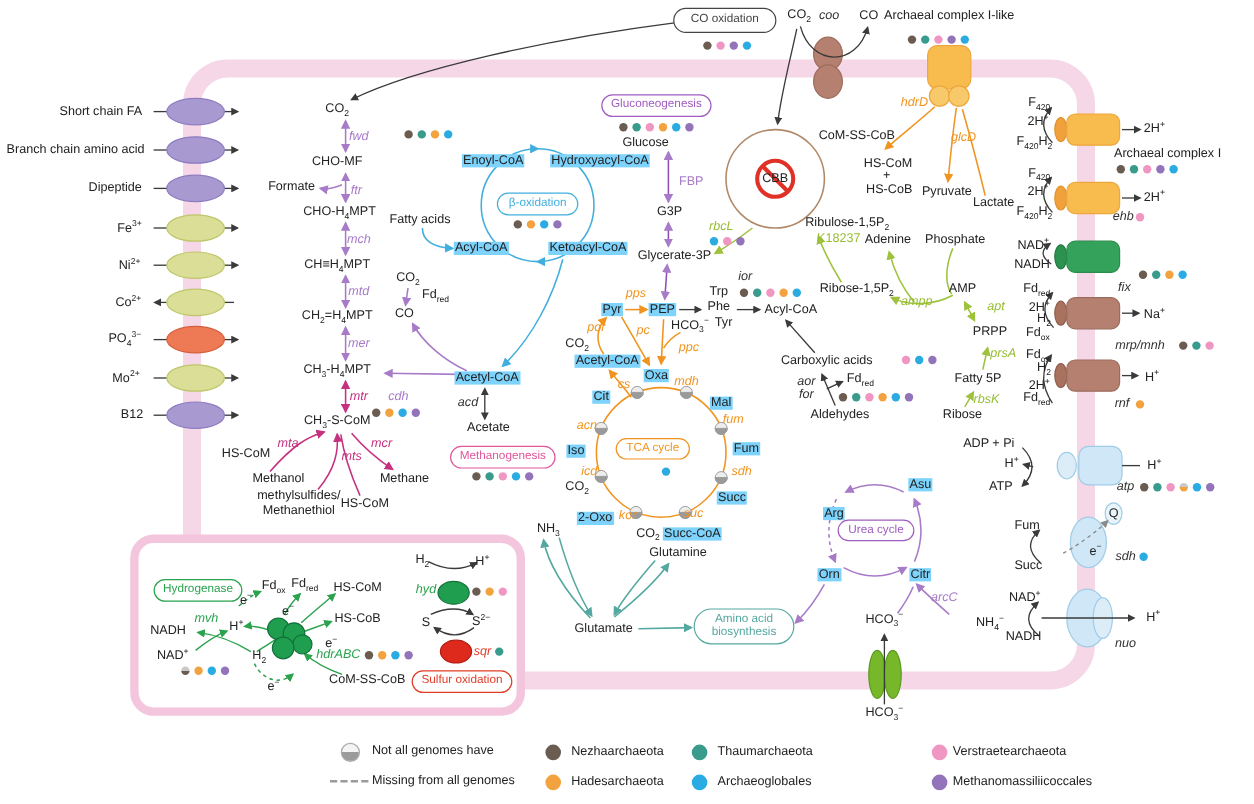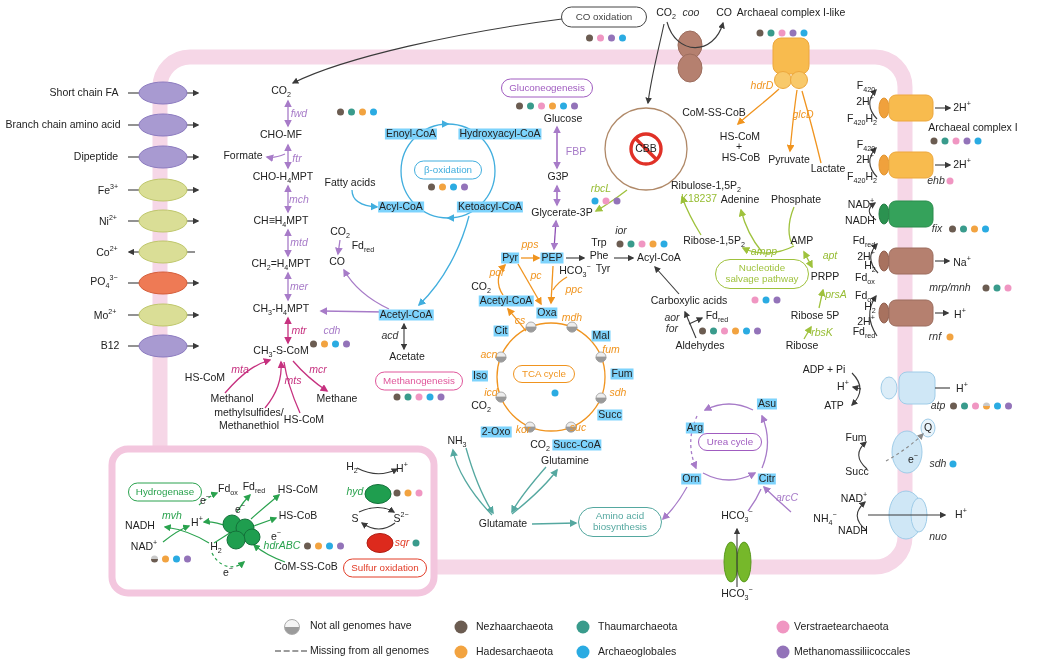--- a/index.html
+++ b/index.html
@@ -336,21 +336,21 @@
     <div class="lbl" style="left: 337px; top: 262px;">CO</div>
     <div class="lbl P" style="left: 332px; top: 331px;">cdh</div>
     <div class="lbl bg" style="left: 406px; top: 315px;">Acetyl-CoA</div>
     <div class="lbl it" style="left: 390px; top: 336px;">acd</div>
     <div class="lbl" style="left: 407px; top: 357px;">Acetate</div>
     <div class="lbl bg" style="left: 411px; top: 134px;">Enoyl-CoA</div>
     <div class="lbl bg" style="left: 500px; top: 134px;">Hydroxyacyl-CoA</div>
     <div class="lbl" style="left: 350px; top: 183px;">Fatty acids</div>
     <div class="lbl bg" style="left: 401px; top: 207px;">Acyl-CoA</div>
     <div class="lbl bg" style="left: 490px; top: 207px;">Ketoacyl-CoA</div>
-    <div class="lbl" style="left: 563px; top: 119px; text-align: right;">Glucose</div>
+    <div class="lbl" style="left: 538px; top: 119px; text-align: right;">Glucose</div>
     <div class="lbl tP" style="left: 576px; top: 152px;">FBP</div>
     <div class="lbl" style="left: 558px; top: 177px;">G3P</div>
     <div class="lbl" style="left: 562px; top: 213px;">Glycerate-3P</div>
     <div class="lbl bg" style="left: 510px; top: 258px;">Pyr</div>
     <div class="lbl O" style="left: 530px; top: 245px;">pps</div>
     <div class="lbl bg" style="left: 552px; top: 258px;">PEP</div>
     <div class="lbl" style="left: 599px; top: 243px;">Trp</div>
     <div class="lbl" style="left: 599px; top: 256px;">Phe</div>
     <div class="lbl" style="left: 603px; top: 269px;">Tyr</div>
     <div class="lbl it" style="left: 621px; top: 231px;">ior</div>
@@ -396,21 +396,21 @@
     <div class="lbl" style="left: 714px; top: 242px;">Ribose-1,5P<sub>2</sub></div>
     <div class="lbl G" style="left: 764px; top: 252px;">ampp</div>
     <div class="lbl" style="left: 802px; top: 241px;">AMP</div>
     <div class="lbl G" style="left: 830px; top: 256px;">apt</div>
     <div class="lbl" style="left: 825px; top: 277px;">PRPP</div>
     <div class="lbl G" style="left: 836px; top: 295px;">prsA</div>
     <div class="lbl" style="left: 689px; top: 301px;">Carboxylic acids</div>
     <div class="lbl it" style="left: 672px; top: 318px;">aor</div>
     <div class="lbl it" style="left: 672px; top: 329px;">for</div>
     <div class="lbl" style="left: 717px; top: 317px;">Fd<sub>red</sub></div>
-    <div class="lbl" style="left: 815px; top: 316px;">Ribose 5P</div>
+    <div class="lbl" style="left: 815px; top: 316px;">Fatty 5P</div>
     <div class="lbl G" style="left: 822px; top: 333px;">rbsK</div>
     <div class="lbl" style="left: 700px; top: 346px;">Aldehydes</div>
     <div class="lbl" style="left: 802px; top: 346px;">Ribose</div>
     <div class="lbl" style="left: 457px; top: 442px;">NH<sub>3</sub></div>
     <div class="lbl" style="left: 565px; top: 461px;">Glutamine</div>
     <div class="lbl" style="left: 503px; top: 524px;">Glutamate</div>
     <div class="lbl bg" style="left: 695px; top: 404px; margin-top: 24px;">Arg</div>
     <div class="lbl bg" style="left: 767px; top: 404px;">Asu</div>
     <div class="lbl bg" style="left: 691px; top: 479px;">Orn</div>
     <div class="lbl bg" style="left: 767px; top: 479px;">Citr</div>
@@ -423,21 +423,21 @@
     <div class="lbl" style="left: 862px; top: 120px;">F<sub>420</sub>H<sub>2</sub></div>
     <div class="lbl" style="left: 962px; top: 107px;">2H<sup>+</sup></div>
     <div class="lbl" style="left: 973px; top: 128px;">Archaeal complex I</div>
     <div class="lbl" style="left: 866px; top: 146px;">F<sub>420</sub></div>
     <div class="lbl" style="left: 865px; top: 159px;">2H<sup>+</sup></div>
     <div class="lbl" style="left: 862px; top: 178px;">F<sub>420</sub>H<sub>2</sub></div>
     <div class="lbl" style="left: 962px; top: 164px;">2H<sup>+</sup></div>
     <div class="lbl it" style="left: 936px; top: 181px;">ehb</div>
     <div class="lbl" style="left: 861px; top: 204px;">NAD<sup>+</sup></div>
     <div class="lbl" style="left: 860px; top: 221px;">NADH</div>
-    <div class="lbl it" style="left: 937px; top: 229px;">fix</div>
+    <div class="lbl it" style="left: 937px; top: 240px;">fix</div>
     <div class="lbl" style="left: 864px; top: 242px;">Fd<sub>red</sub></div>
     <div class="lbl" style="left: 866px; top: 256px;">2H<sup>+</sup></div>
     <div class="lbl" style="left: 870px; top: 267px;">H<sub>2</sub></div>
     <div class="lbl" style="left: 865px; top: 279px;">Fd<sub>ox</sub></div>
     <div class="lbl" style="left: 962px; top: 262px;">Na<sup>+</sup></div>
     <div class="lbl it" style="left: 950px; top: 288px;">mrp/mnh</div>
     <div class="lbl" style="left: 865px; top: 297px;">Fd<sub>ox</sub></div>
     <div class="lbl" style="left: 870px; top: 308px;">H<sub>2</sub></div>
     <div class="lbl" style="left: 866px; top: 321px;">2H<sup>+</sup></div>
     <div class="lbl" style="left: 864px; top: 333px;">Fd<sub>red</sub></div>
@@ -484,22 +484,20 @@
     <div class="lbl la" style="left: 476px; top: 652px;">Hadesarchaeota</div>
     <div class="lbl la" style="left: 598px; top: 627px;">Thaumarchaeota</div>
     <div class="lbl la" style="left: 598px; top: 652px;">Archaeoglobales</div>
     <div class="lbl la" style="left: 794px; top: 627px;">Verstraetearchaeota</div>
     <div class="lbl la" style="left: 794px; top: 652px;">Methanomassiliicoccales</div>
     <div class="pill" style="left: 604px; top: 17px; width: 84px; height: 19px; border-color: rgb(68, 68, 68); color: rgb(68, 68, 68); border-radius: 11.5px;">CO oxidation</div>
     <div class="pill" style="left: 547px; top: 88px; width: 90px; height: 17px; border-color: rgb(160, 92, 192); color: rgb(160, 92, 192); border-radius: 10.5px;">Gluconeogenesis</div>
     <div class="pill" style="left: 448px; top: 170px; width: 66px; height: 17px; border-color: rgb(65, 174, 222); color: rgb(65, 174, 222); border-radius: 10.5px;">β-oxidation</div>
     <div class="pill" style="left: 419px; top: 381px; width: 86px; height: 17px; border-color: rgb(224, 86, 155); color: rgb(224, 86, 155); border-radius: 10.5px;">Methanogenesis</div>
     <div class="pill" style="left: 544px; top: 374px; width: 60px; height: 16px; border-color: rgb(240, 148, 31); color: rgb(240, 148, 31); border-radius: 10px;">TCA cycle</div>
-    <div class="pill" style="left: 762px; top: 274px; width: 92px; height: 28px; border-color: rgb(159, 194, 61); color: rgb(159, 194, 61); border-radius: 16px;">Nucleotide
-salvage pathway</div>
     <div class="pill" style="left: 730px; top: 442px; width: 62px; height: 16px; border-color: rgb(160, 92, 192); color: rgb(160, 92, 192); border-radius: 10px;">Urea cycle</div>
     <div class="pill" style="left: 620px; top: 522px; width: 82px; height: 28px; border-color: rgb(85, 168, 160); color: rgb(85, 168, 160); border-radius: 16px;">Amino acid
 biosynthesis</div>
     <div class="pill" style="left: 165px; top: 492px; width: 72px; height: 17px; border-color: rgb(42, 162, 78); color: rgb(42, 162, 78); border-radius: 10.5px;">Hydrogenase</div>
     <div class="pill" style="left: 385px; top: 568px; width: 82px; height: 17px; border-color: rgb(226, 60, 39); color: rgb(226, 60, 39); border-radius: 10.5px;">Sulfur oxidation</div>
     <div class="dotrow" style="left: 606px; top: 38px;">
       <div class="dot" style="width: 7px; height: 7px; background: rgb(107, 92, 81);"></div>
       <div class="dot" style="width: 7px; height: 7px; background: rgb(240, 150, 194);"></div>
       <div class="dot" style="width: 7px; height: 7px; background: rgb(147, 115, 185);"></div>
       <div class="dot" style="width: 7px; height: 7px; background: rgb(42, 171, 226);"></div>

